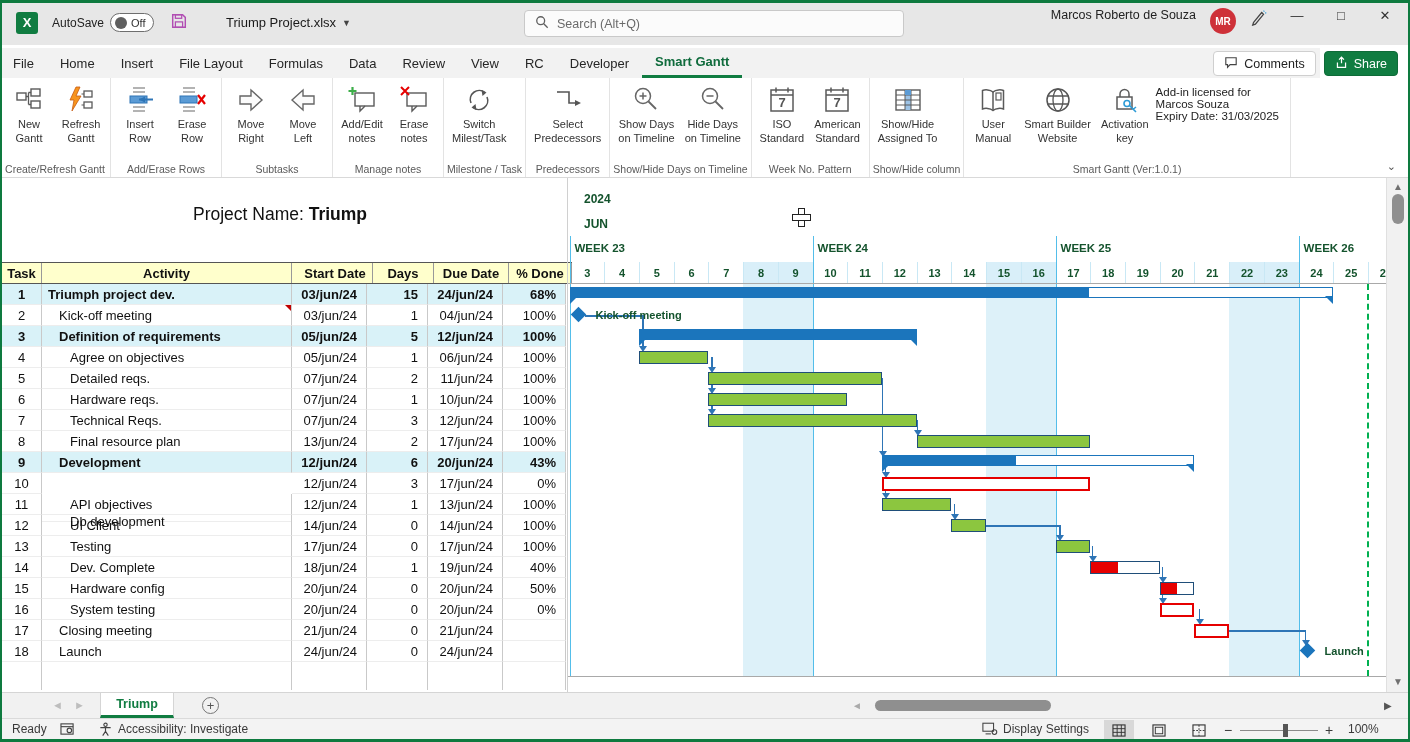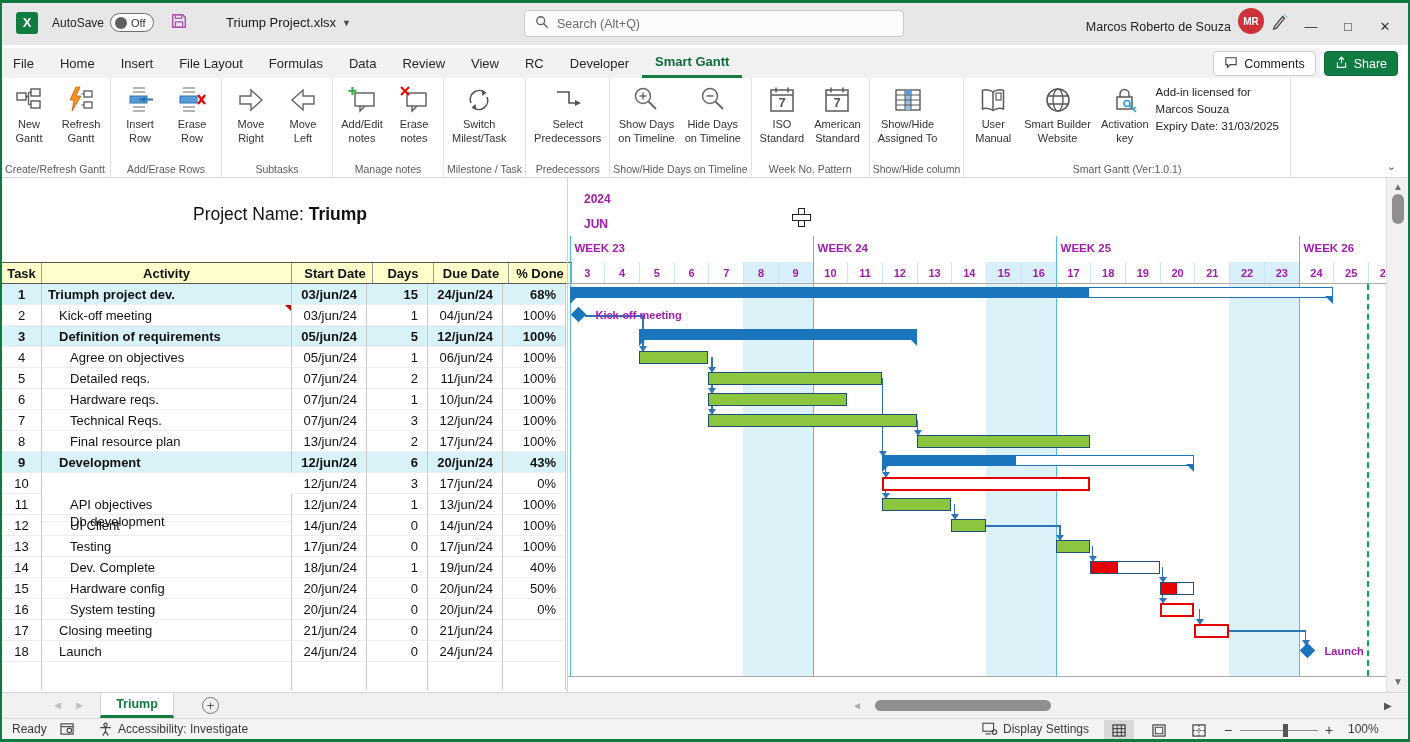--- a/index.html
+++ b/index.html
@@ -11,63 +11,63 @@
   
   .titlebar { position:absolute; left:0; top:3; width:1410px; height:45px; background:#E7E7E7; display:flex; align-items:center; }
   .xl-logo { width:22px; height:22px; background:#107C41; border-radius:3px; color:#fff; font-weight:bold; font-size:13px; display:flex; align-items:center; justify-content:center; margin-left:16px; }
   .autosave { display:flex; align-items:center; gap:6px; margin-left:14px; font-size:12px; color:#222; }
   .toggle { width:44px; height:19px; border:1px solid #6e6e6e; border-radius:10px; background:#fff; display:flex; align-items:center; padding:0 4px; gap:4px; }
   .knob { width:12px; height:12px; border-radius:50%; background:#5f5f5f; }
   .toggle span { font-size:11px; color:#333; }
   .doc-title { font-size:13px; color:#1a1a1a; margin-left:38px; display:flex; align-items:center; gap:6px; }
   .caret { font-size:9px; color:#444; }
   .searchbox { position:absolute; left:524px; top:10px; width:380px; height:27px; background:#FBFBFB; border:1px solid #C9C9C9; border-radius:4px; display:flex; align-items:center; gap:8px; padding:0 10px; color:#6a6a6a; font-size:12.5px; }
-  .tb-right { position:absolute; right:10px; top:8px; display:flex; align-items:flex-end; gap:7px; }
+  .tb-right { position:absolute; right:10px; top:8px; display:flex; align-items:flex-start; gap:14px; }
   .username { font-size:12.5px; color:#222; }
   .avatar { width:26px; height:26px; border-radius:50%; background:#CE3139; color:#fff; font-size:10px; font-weight:bold; display:flex; align-items:center; justify-content:center; }
   .winbtn { font-size:13px; color:#333; width:30px; text-align:center; }
 
   
   .tabrow { position:absolute; left:0; top:48px; width:1320px; height:30px; background:#F2F2F2; display:flex; align-items:center; }
   .rtab { font-size:13px; color:#262626; padding:0 13px; height:30px; display:flex; align-items:center; }
   .rtab.active { color:#0F6B3C; font-weight:bold; border-bottom:3px solid #107C41; }
   .tabrow-right { position:absolute; right:12px; top:51px; display:flex; gap:8px; }
   .pillbtn { height:25px; border:1px solid #cfcfcf; border-radius:4px; background:#fff; display:flex; align-items:center; gap:6px; font-size:12.5px; padding:0 10px; color:#222; }
   .sharebtn { background:#107C41; border-color:#0E6B38; color:#fff; }
 
   
   .ribbon { position:absolute; left:0; top:78px; width:1410px; height:100px; background:#fff; border-bottom:1px solid #D9D9D9; display:flex; }
   .rgroup { display:flex; flex-direction:column; border-right:1px solid #E3E3E3; padding:2px 3px 0 3px; }
   .rbtns { flex:1; display:flex; align-items:flex-start; }
   .rbtn { display:flex; flex-direction:column; align-items:center; padding:4px 5px 0 5px; min-width:52px; }
   .ricon { height:32px; display:flex; align-items:center; justify-content:center; }
   .rlabel { font-size:11px; color:#333; text-align:center; white-space:pre-line; line-height:1.25; margin-top:2px; }
   .glabel { height:16px; font-size:10.5px; color:#5A5A5A; text-align:center; line-height:16px; }
-  .license { display:flex; flex-direction:column; justify-content:center; gap:5px; padding:6px 8px 0 2px; font-size:11.5px; color:#222; }
+  .license { display:flex; flex-direction:column; justify-content:center; padding:6px 8px 0 2px; font-size:11.5px; color:#222; }
   .ribbon-chevron { position:absolute; right:14px; top:160px; color:#555; font-size:11px; }
 
   
   .sheet { position:absolute; left:0; top:178px; width:1410px; height:514px; background:#fff; }
   .projline { position:absolute; left:60px; top:26px; width:440px; text-align:center; font-size:17.5px; color:#111; }
   .projline b { font-weight:bold; }
 
   
   .thead { position:absolute; left:2px; top:84px; height:22px; display:flex; background:#FFFFCC; border-top:1.5px solid #555; border-bottom:1.5px solid #555; font-weight:bold; font-size:13px; color:#111; }
   .thead div { display:flex; align-items:center; justify-content:center; border-right:1px solid #999; }
   .trow { position:absolute; left:2px; height:21px; display:flex; font-size:13px; color:#111; }
   .trow > div { border-right:1px solid #C9C9C9; border-bottom:1px solid #EDEDED; display:flex; align-items:center; position:relative; }
   .trow.bold { font-weight:bold; background:#D9F2F8; }
   .c-num { justify-content:center; }
   .c-right { justify-content:flex-end; padding-right:9px; }
   .notetri { position:absolute; right:0; top:0; width:0; height:0; border-top:6px solid #C00000; border-left:6px solid transparent; }
   .colext { position:absolute; top:484px; height:28px; border-right:1px solid #C9C9C9; }
 
   
   .chartc { position:absolute; left:567px; top:0; width:819px; height:514px; overflow:hidden; border-left:1px solid #D0D0D0; }
-  .navy { color:#a21caf; font-weight:bold; }
+  .navy { color:#14532d; font-weight:bold; }
   .yearlab { position:absolute; left:16px; top:14px; font-size:12px; }
   .monthlab { position:absolute; left:16px; top:39px; font-size:12px; }
   .wklab { position:absolute; top:64px; font-size:11.5px; }
   .dayh { position:absolute; top:84px; height:21px; font-size:11px; display:flex; align-items:center; justify-content:center; border-left:1px solid #C9E8F5; }
   .dayh.we { background:#D9EFF9; }
   .band { position:absolute; top:105px; height:393px; background:#DDF1F9; }
   .wksep { position:absolute; width:0; border-left:1px solid #53BEEA; }
   .hline { position:absolute; left:0; width:819px; height:0; border-top:1px solid #A9A9A9; }
   .today { position:absolute; top:106px; height:392px; width:0; border-left:2px dashed #00B050; z-index:9; }
 

